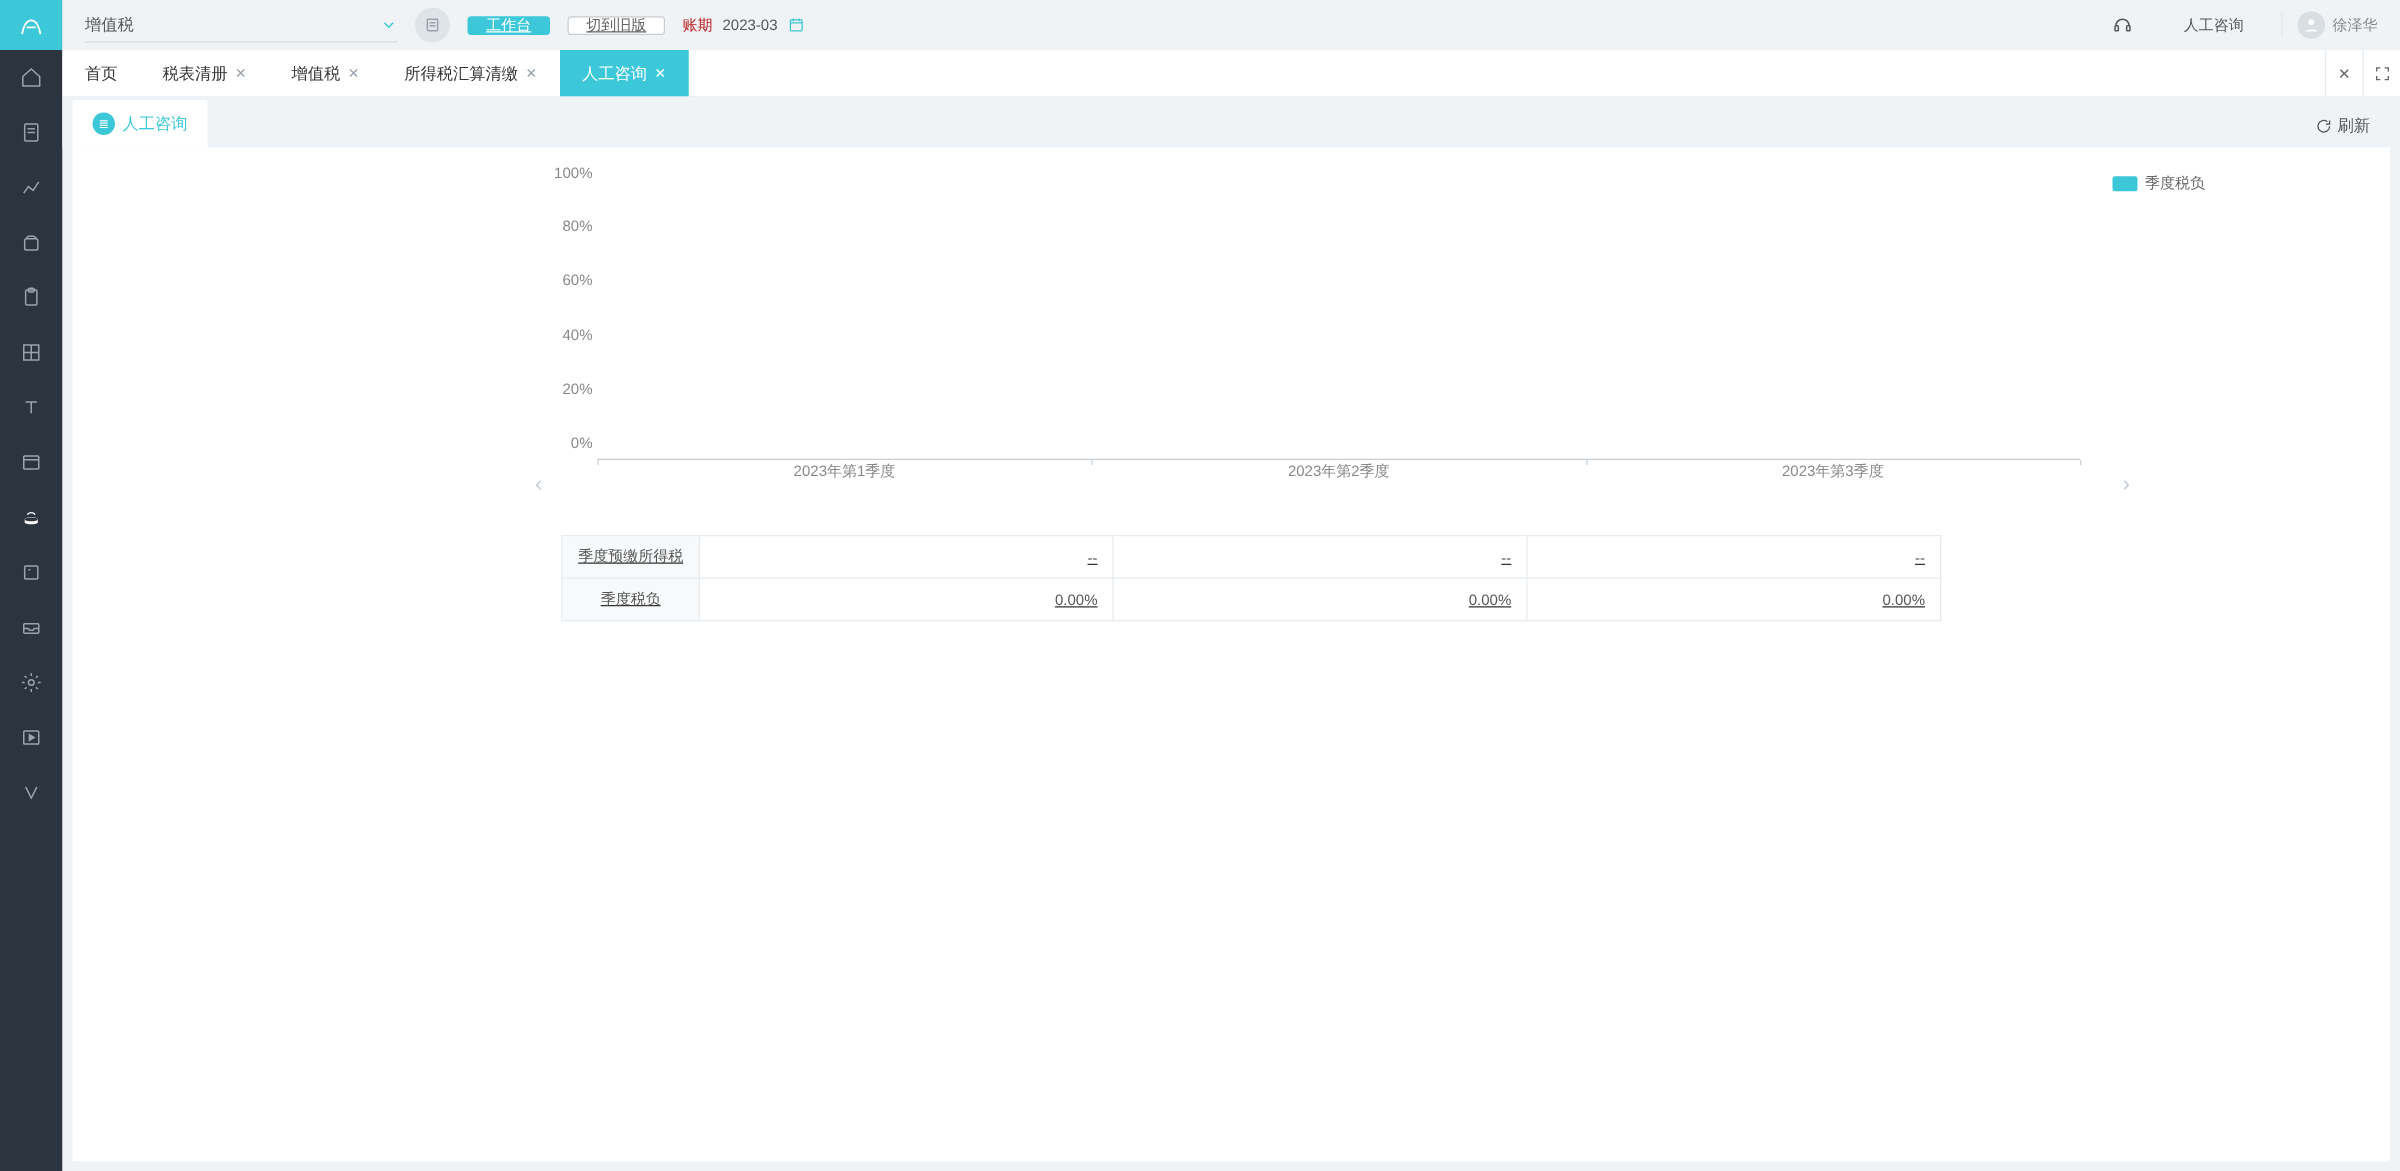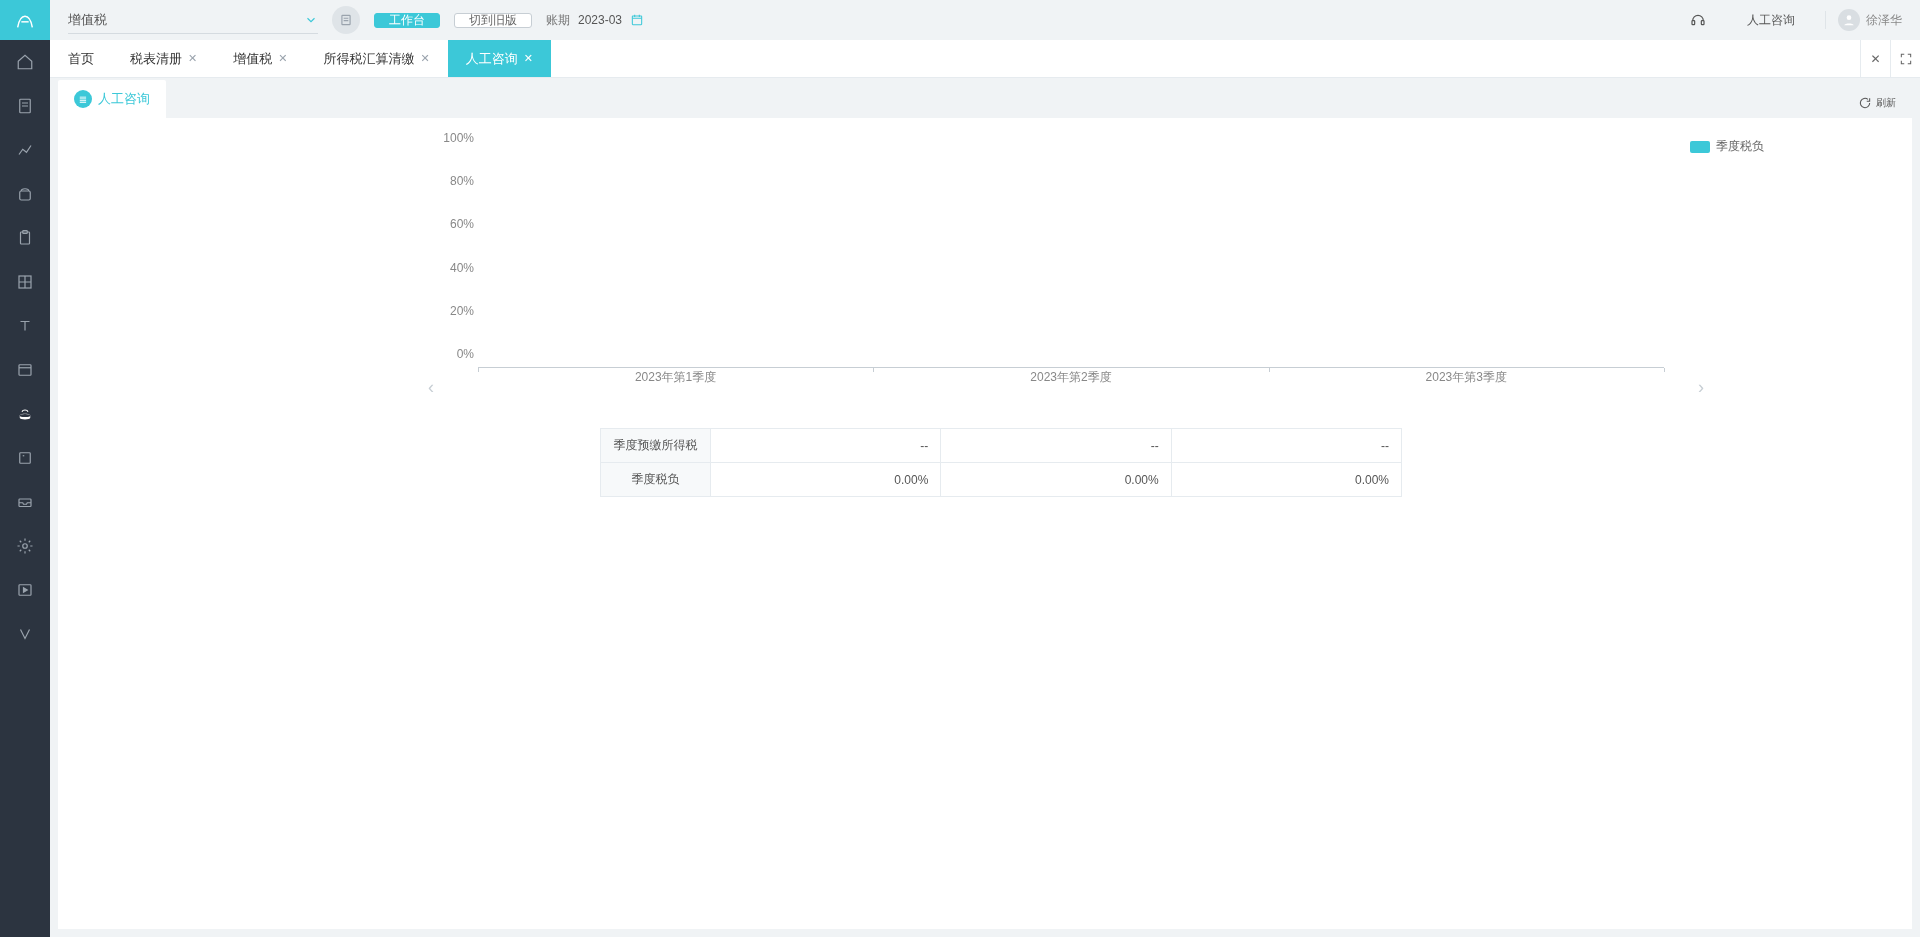--- a/index.html
+++ b/index.html
@@ -17,24 +17,24 @@
 
 
 .main { flex:1; display:flex; flex-direction:column; background:#f0f3f5; }
 
 
 .topbar { height: 40px; display:flex; align-items:center; padding: 0 18px; background:#f0f3f5; }
 .selector { width: 250px; display:flex; align-items:center; border-bottom:1px solid #d5dbe0; padding:4px 0; color:#555; }
 .selector-text { flex:1; font-size:13px; }
 .selector .chev { color:#3cc8d8; }
 .round-btn { width:28px; height:28px; border-radius:50%; background:#dfe4e8; margin-left:14px; display:flex; align-items:center; justify-content:center; color:#9aa3ad; }
-.pill { height:15px; padding: 0 14px; border-radius:3px; display:flex; align-items:center; font-size:12px; margin-left:14px; }
+.pill { height:15px; padding: 0 14px; border-radius:3px; display:flex; align-items:center; font-size:12px; margin-left:14px;text-decoration:underline; }
 .pill.primary { background:#3cc8d8; color:#fff; border:1px solid #3cc8d8; }
 .pill.ghost { background:#fff; color:#666; border:1px solid #c7ced4; }
-.period-label { margin-left:14px; color:#737373; }
+.period-label { margin-left:14px; color:#b91c1c; }
 .period-value { margin-left:8px; color:#555; }
 .cal-icon { margin-left:8px; color:#3cc8d8; }
 .topbar .spacer { flex:1; }
 .consult { display:flex; align-items:center; color:#555; margin-right:18px;gap:37px; }
 .consult svg { width:16px; height:16px; margin-right:4px; }
 .user { display:flex; align-items:center; color:#888; }
 .avatar { width:22px; height:22px; border-radius:50%; background:#d9dee2; margin-right:6px; display:flex; align-items:center; justify-content:center; color:#fff; }
 .divider-v { width:1px; height:18px; background:#dfe4e8; margin: 0 12px; }
 
 
@@ -44,41 +44,41 @@
 .tab.active { background:#3cc8d8; color:#fff; }
 .tab.active .x { color:#fff; }
 .tabstrip .spacer { flex:1; }
 .tabstrip .tab-action { width:30px; display:flex; align-items:center; justify-content:center; color:#666; cursor:pointer; border-left:1px solid #e6ebef; }
 
 
 .subtabs { height: 40px; background:#f0f3f5; display:flex; align-items:flex-end; padding: 0 8px; }
 .subtab { height: 38px; padding:0 16px; display:flex; align-items:center; background:#fff; color:#3cc8d8; font-size:13px; cursor:pointer; border-top-left-radius:2px; border-top-right-radius:2px; margin-right:6px; }
 .subtab .badge-icon { width:18px; height:18px; border-radius:50%; background:#3cc8d8; color:#fff; font-size:10px; display:flex; align-items:center; justify-content:center; margin-right:6px; }
 .subtabs .spacer { flex:1; }
-.refresh { display:flex; align-items:center; color:#555; margin: 0 16px 8px 0; cursor:pointer; font-size:10px; }
+.refresh { display:flex; align-items:center; color:#555; margin: 0 16px 8px 0; cursor:pointer; font-size:13px; }
 .refresh svg { width:14px; height:14px; margin-right:4px; }
 
 
 .panel { flex:1; margin: 0 8px 8px 8px; background:#fff; padding: 20px 48px 40px 80px; overflow:auto; }
 
 
 .chart-wrap { height: 260px; position:relative; margin-bottom: 30px; }
 .legend { position:absolute; top:0; right: 100px; display:flex; align-items:center; color:#666; font-size:12px; }
 .legend .swatch { width:20px; height:12px; background:#3cc8d8; border-radius:2px; margin-right:6px; }
 .plot { position:absolute; left: 340px; right: 200px; top: 14px; bottom: 30px; }
 .ytick { position:absolute; left:-50px; font-size:12px; color:#888; transform:translateY(-50%); width:46px; text-align:right; }
 .xaxis-line { position:absolute; left:0; right:0; bottom:0; height:1px; background:#c7ced4; }
 .xtick-label { position:absolute; bottom:-18px; font-size:12px; color:#888; transform:translateX(-50%); white-space:nowrap; }
 .xtick-mark { position:absolute; bottom:-4px; width:1px; height:4px; background:#c7ced4; }
 .chart-nav { position:absolute; top:50%; transform:translateY(-50%); color:#c7ced4; font-size:18px; cursor:pointer; user-select:none; }
 .chart-nav.left { left: 290px; bottom:0; top:auto; transform:none; }
 .chart-nav.right { right: 160px; bottom:0; top:auto; transform:none; }
 
 
-.dtable { width: 802px; margin: 0 auto; border-collapse: collapse; }
+.dtable { width: 1104px; margin: 0 auto; border-collapse: collapse; text-decoration: underline; }
 .dtable td, .dtable th { border:1px solid #e6ebef; padding: 8px 12px; font-size:12px; color:#555; }
 .dtable th { background:#f7f9fa; font-weight:normal; text-align:center; width:110px; }
 .dtable td { text-align:right; }
 
 svg { display:block; }
 </style>
 </head>
 <body>
 
 <div class="app">

